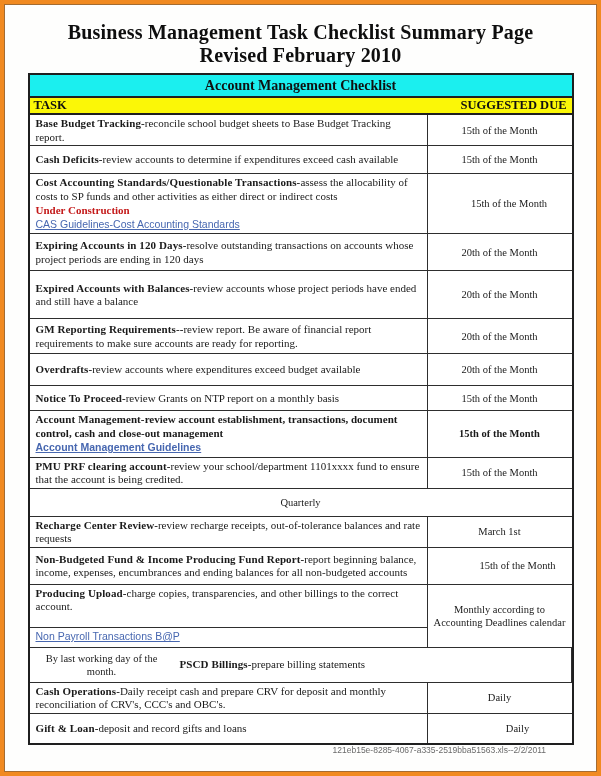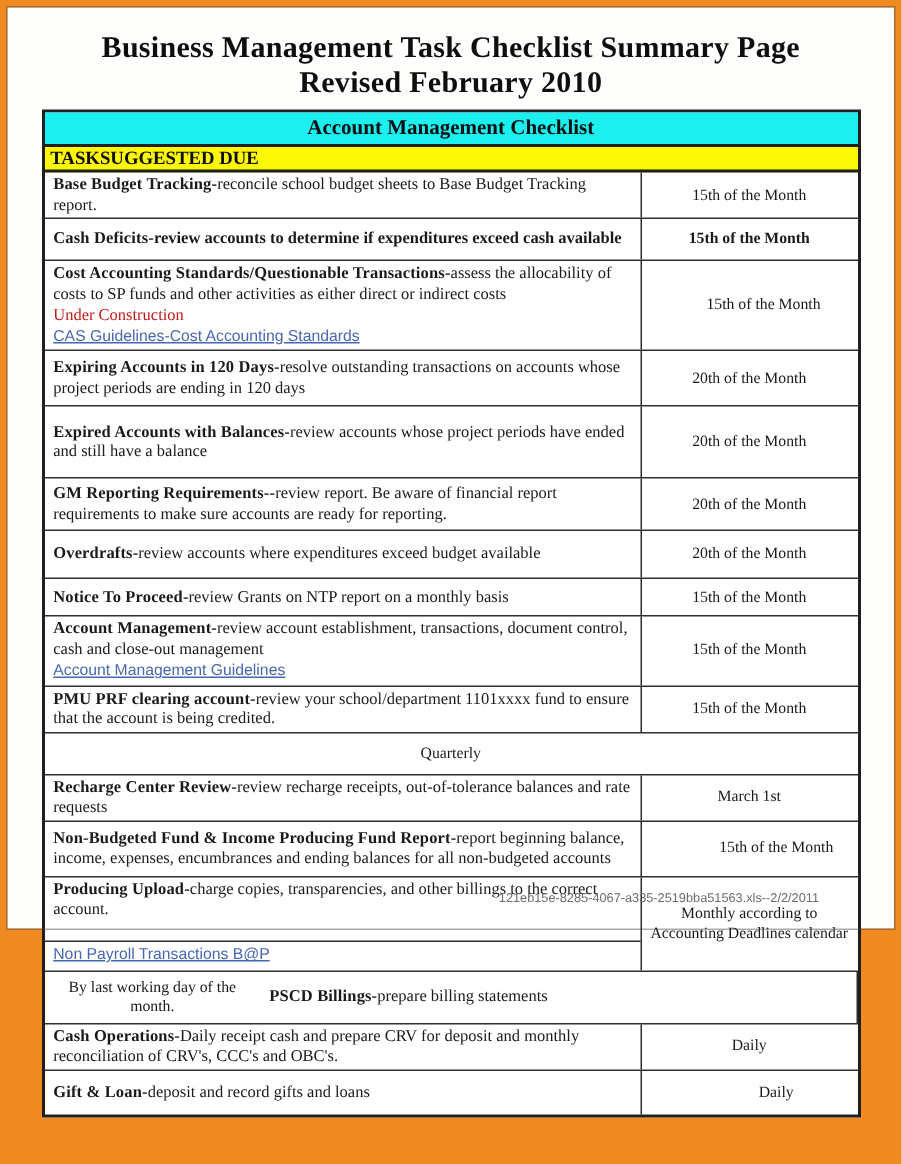--- a/index.html
+++ b/index.html
@@ -6,21 +6,21 @@
   html, body { width: 601px; height: 776px; }
   body {
     background: var(--frame-orange, #F18A21);
     font-family: "Liberation Serif", serif;
     position: relative;
     overflow: hidden;
   }
   .page {
     position: absolute;
     left: 5px; top: 5px;
-    width: 591px; height: 614px;
+    width: 591px; height: 766px;
     background: #FEFEFD;
     outline: 1px solid rgba(70,70,70,0.45);
   }
   .titles {
     margin-top: 16px;
     text-align: center;
     font-weight: bold;
     color: #0e0e0e;
     font-size: 20px;
     line-height: 23px;
@@ -36,61 +36,61 @@
     height: 23px;
     background: var(--banner-cyan, #1BEFEF);
     border-bottom: 2px solid #1f1f1f;
     display: flex; align-items: center; justify-content: center;
     font-weight: bold; font-size: 14px; color: #101010;
   }
   .colhead {
     height: 17px;
     background: var(--header-yellow, #FBF707);
     border-bottom: 2px solid #1f1f1f;
-    display: flex; align-items: center; justify-content: flex-start;
+    display: flex; align-items: center; justify-content: space-between;
     font-weight: bold; font-size: 12.5px; color: #101010;
     padding: 0 5px 0 4px;
   }
   .row { display: flex; border-bottom: 1.5px solid #2e2e2e; }
   .row:last-child { border-bottom: none; }
   .cell.task {
     width: 398px;
     border-right: 1.5px solid #2e2e2e;
     display: flex; flex-direction: column; justify-content: center;
     font-size: 11px; line-height: 13.5px; color: #1a1a1a;
   }
   .task-text { padding: 2px 6px 1px 6px; }
   .task-text b { letter-spacing: 0.1px; }
-  .warning { padding: 0 6px; font-weight: normal; color: var(--warning-red, #C41A1A); }
+  .warning { padding: 0 6px; font-weight: bold; color: var(--warning-red, #C41A1A); }
   .linkline { padding: 0 6px 2px 6px; }
   .linkline.sub { margin-top: auto; border-top: 1.5px solid #2e2e2e; padding: 2px 6px 3px 6px; }
   a.doclink {
     font-family: "Liberation Sans", sans-serif;
     font-size: 10.5px;
     color: var(--link-blue, #4767B0);
     text-decoration: underline;
     cursor: pointer;
   }
   .cell.due {
     flex: 1;
     display: flex; align-items: center; justify-content: center;
     text-align: center;
     font-size: 10.5px; line-height: 13px; color: #1a1a1a;
     padding: 2px 5px;
   }
   
   .row:nth-child(1)  { min-height: 30px; }
-  .row:nth-child(2)  { min-height: 28px; font-weight: bold; }
+  .row:nth-child(2)  { min-height: 28px; }
   .row:nth-child(3)  { min-height: 58px; gap: 19px; }
   .row:nth-child(4)  { min-height: 37px; }
   .row:nth-child(5)  { min-height: 48px; }
   .row:nth-child(6)  { min-height: 35px; }
   .row:nth-child(7)  { min-height: 32px; }
   .row:nth-child(8)  { min-height: 25px; }
-  .row:nth-child(9)  { min-height: 44px; }
+  .row:nth-child(9)  { min-height: 44px; font-weight: bold; }
   .row:nth-child(10) { min-height: 30px; }
   .row:nth-child(11) { min-height: 28px; }
   .row:nth-child(12) { min-height: 30px; }
   .row:nth-child(13) { min-height: 37px; gap: 36px; }
   .row:nth-child(14) { min-height: 63px; }
   .row:nth-child(15) { min-height: 35px; }
   .row:nth-child(16) { min-height: 30px; }
   .row:nth-child(17) { min-height: 29px; gap: 36px; }
   .footer {
     position: absolute;

